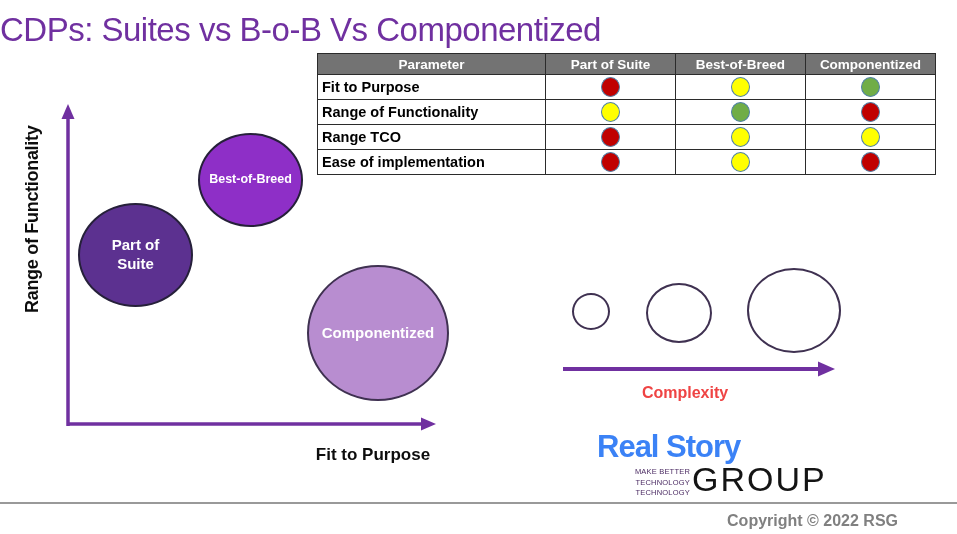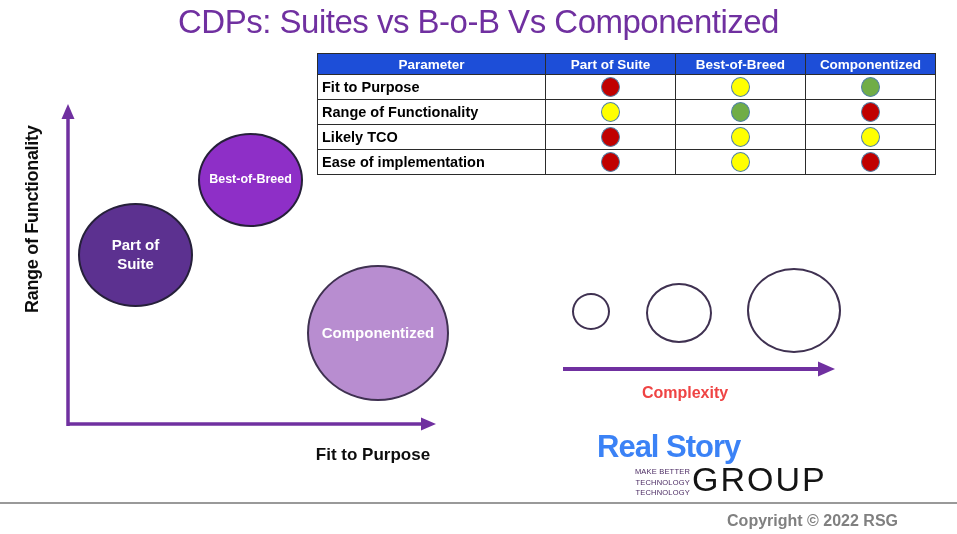--- a/index.html
+++ b/index.html
@@ -5,37 +5,37 @@
   * { margin: 0; padding: 0; box-sizing: border-box; }
   html, body { background: #fff; }
   .slide {
     position: relative;
     width: 957px; height: 534px;
     background: #ffffff;
     font-family: "Liberation Sans", sans-serif;
     overflow: hidden;
   }
   .title {
-    position: absolute; top: 3px; left: 0; right: 0;
-    text-align: center;
+    position: absolute; top: 11px; left: 0; right: 0;
+    text-align: left;
     font-size: 33px; font-weight: normal;
     letter-spacing: -0.5px;
   }
   
   .cmp-table {
     position: absolute; left: 317px; top: 53px;
     border-collapse: collapse; table-layout: fixed;
     width: 618px;
   }
   .cmp-table th, .cmp-table td {
     border: 1px solid #2b2b2b;
     height: 25px; vertical-align: middle;
   }
   .cmp-table th {
-    background: #1d4ed8; color: #ffffff;
+    background: #737373; color: #ffffff;
     font-size: 13.5px; font-weight: bold;
     height: 21px; text-align: center;
   }
   .cmp-table td.param {
     font-size: 14.5px; font-weight: bold; color: #000;
     text-align: left; padding-left: 4px;
   }
   .cmp-table td.rating { text-align: center; }
   .dot {
     display: inline-block; width: 19px; height: 20px;
@@ -145,21 +145,21 @@
       <td class="rating"><span class="dot" data-color="yellow" style="background: rgb(255, 255, 0);"></span></td>
       <td class="rating"><span class="dot" data-color="green" style="background: rgb(112, 173, 71);"></span></td>
     </tr>
     <tr>
       <td class="param">Range of Functionality</td>
       <td class="rating"><span class="dot" data-color="yellow" style="background: rgb(255, 255, 0);"></span></td>
       <td class="rating"><span class="dot" data-color="green" style="background: rgb(112, 173, 71);"></span></td>
       <td class="rating"><span class="dot" data-color="red" style="background: rgb(192, 0, 0);"></span></td>
     </tr>
     <tr>
-      <td class="param">Likely TCO</td>
+      <td class="param">Range TCO</td>
       <td class="rating"><span class="dot" data-color="red" style="background: rgb(192, 0, 0);"></span></td>
       <td class="rating"><span class="dot" data-color="yellow" style="background: rgb(255, 255, 0);"></span></td>
       <td class="rating"><span class="dot" data-color="yellow" style="background: rgb(255, 255, 0);"></span></td>
     </tr>
     <tr>
       <td class="param">Ease of implementation</td>
       <td class="rating"><span class="dot" data-color="red" style="background: rgb(192, 0, 0);"></span></td>
       <td class="rating"><span class="dot" data-color="yellow" style="background: rgb(255, 255, 0);"></span></td>
       <td class="rating"><span class="dot" data-color="red" style="background: rgb(192, 0, 0);"></span></td>
     </tr>

